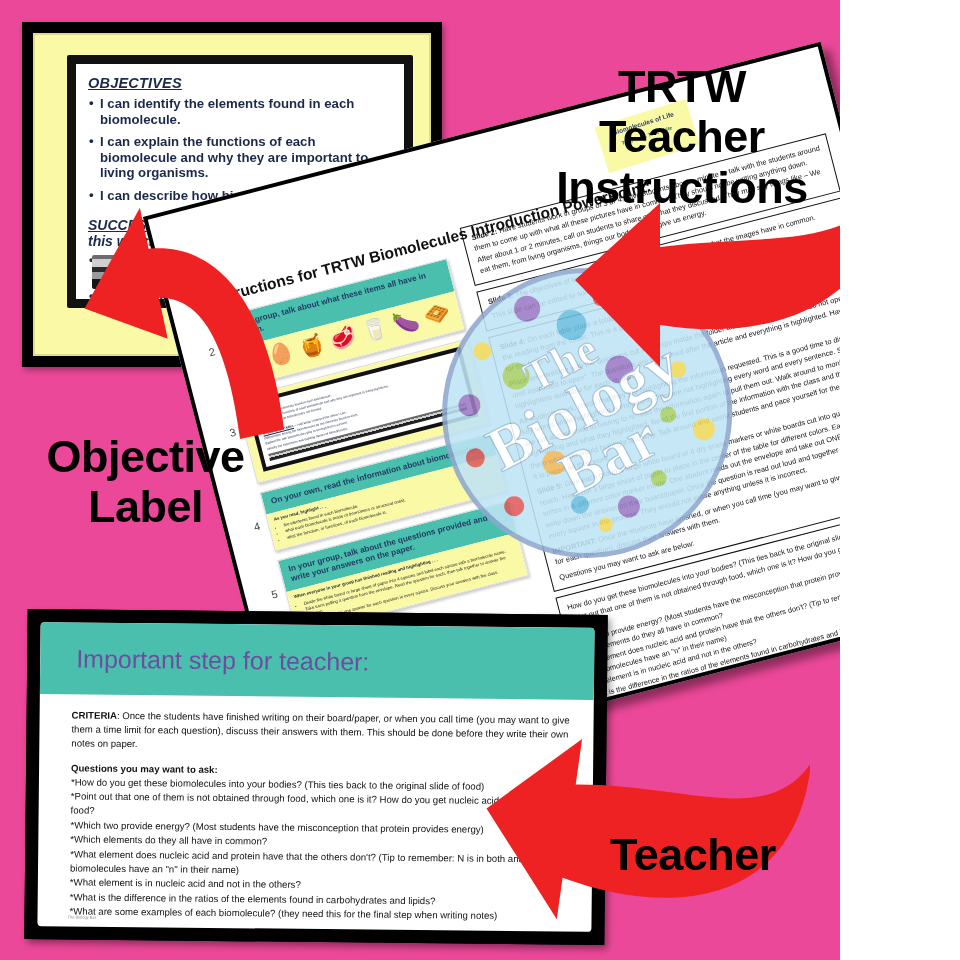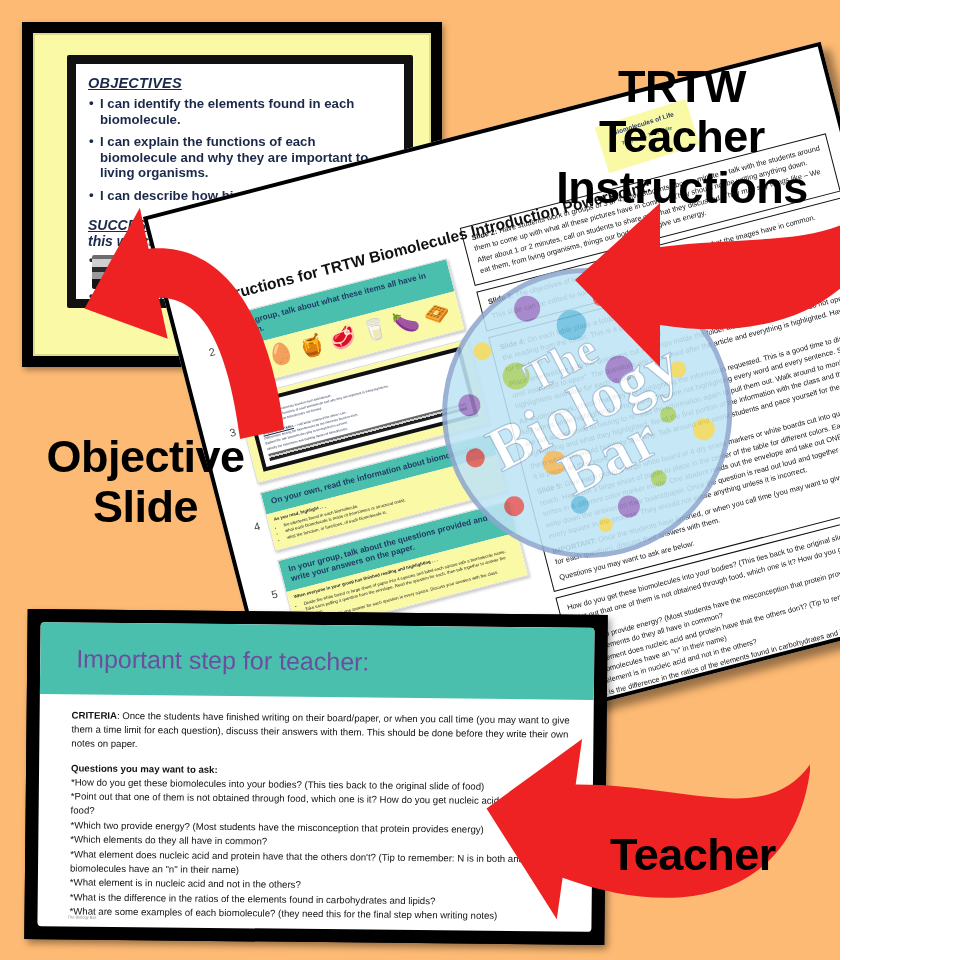--- a/index.html
+++ b/index.html
@@ -4,21 +4,21 @@
 <style>
   * { box-sizing: border-box; margin: 0; padding: 0; }
   html, body {
     width: 960px; height: 960px;
     font-family: "Liberation Sans", sans-serif;
     overflow: hidden;
   }
   #stage {
     position: relative;
     width: 840px; height: 960px;
-    background: #fdba74;
+    background: #ec4899;
     overflow: hidden;
   }
 
   
   .caption {
     position: absolute;
     color: #000;
     font-weight: bold;
     line-height: 1.12;
     text-align: center;
@@ -430,20 +430,20 @@
   </svg>
 
   <div id="cap-trtw" class="caption">
     <span class="ln">TRTW</span>
     <span class="ln">Teacher</span>
     <span class="ln">Instructions</span>
   </div>
 
   <div id="cap-obj" class="caption">
     <span class="ln">Objective</span>
-    <span class="ln">Slide</span>
+    <span class="ln">Label</span>
   </div>
 
   <div id="cap-tips" class="caption">
     <span class="ln">Teacher</span>
   </div>
 
 </div>
 
 </body></html>

